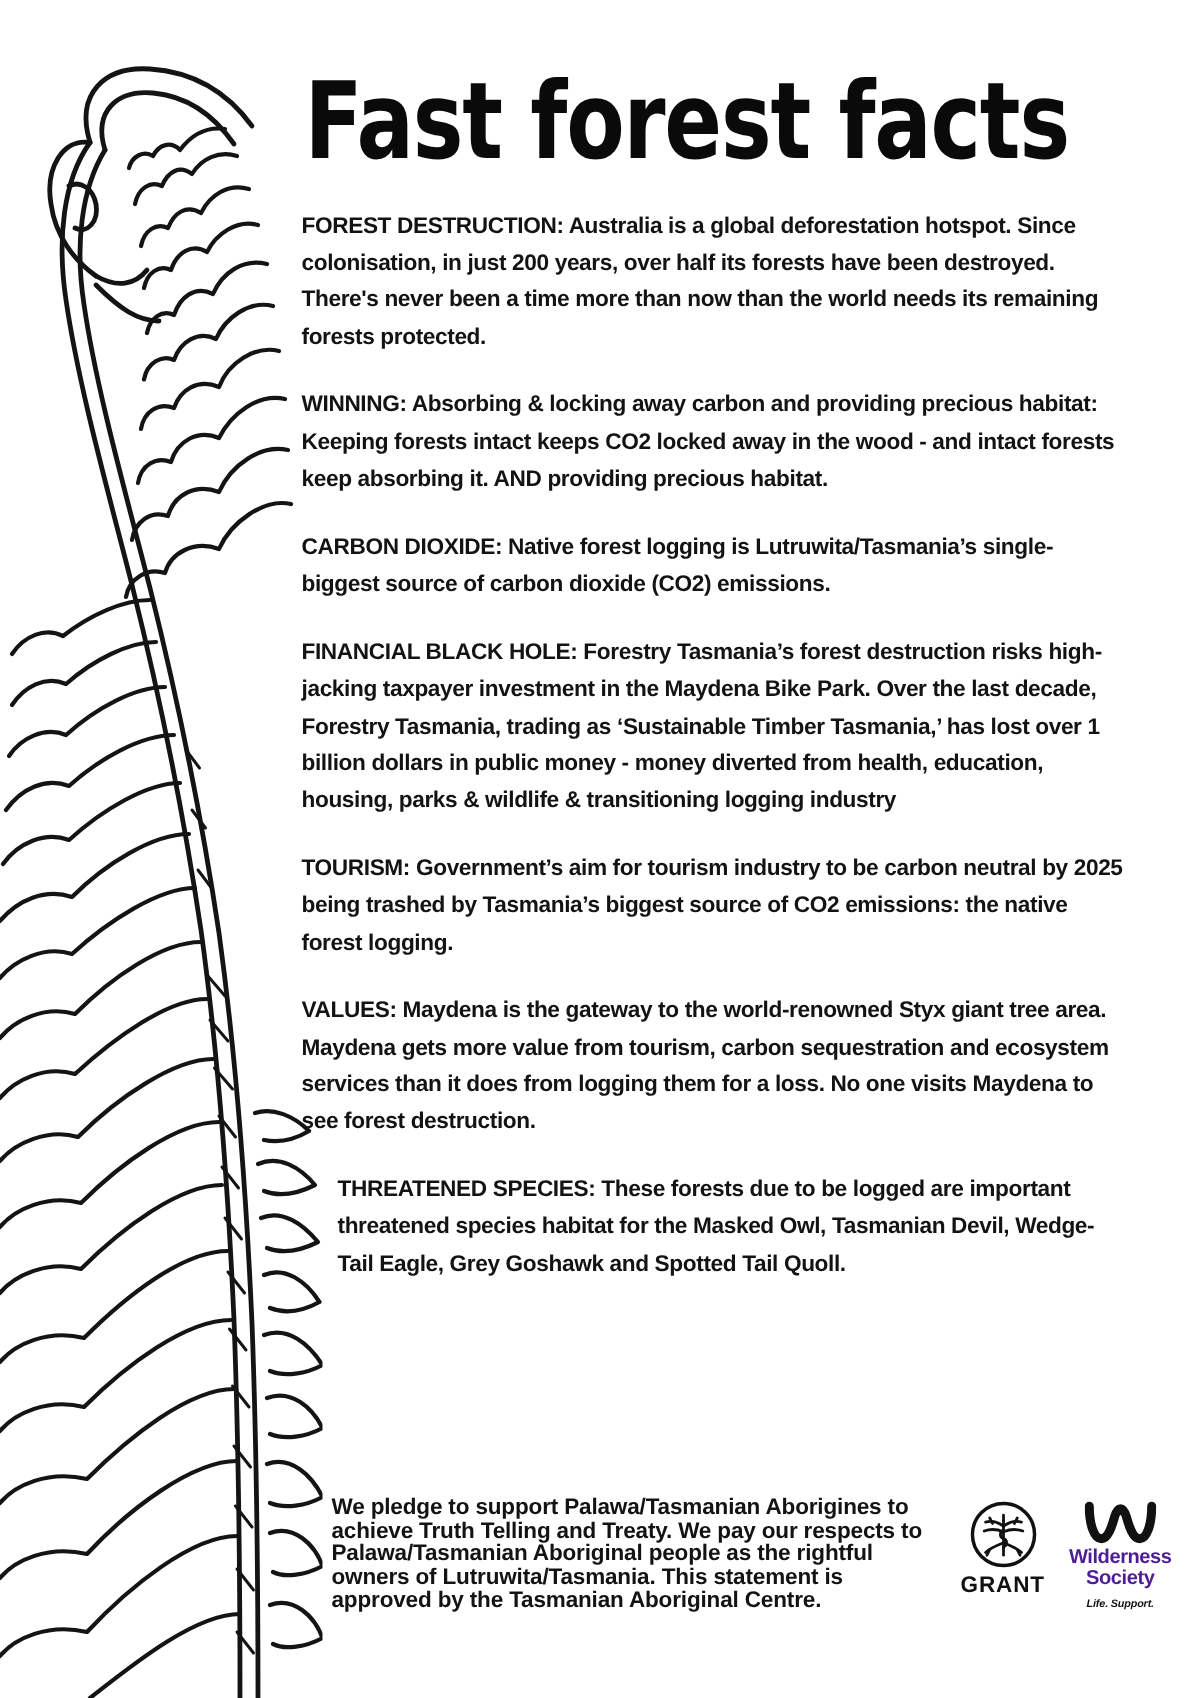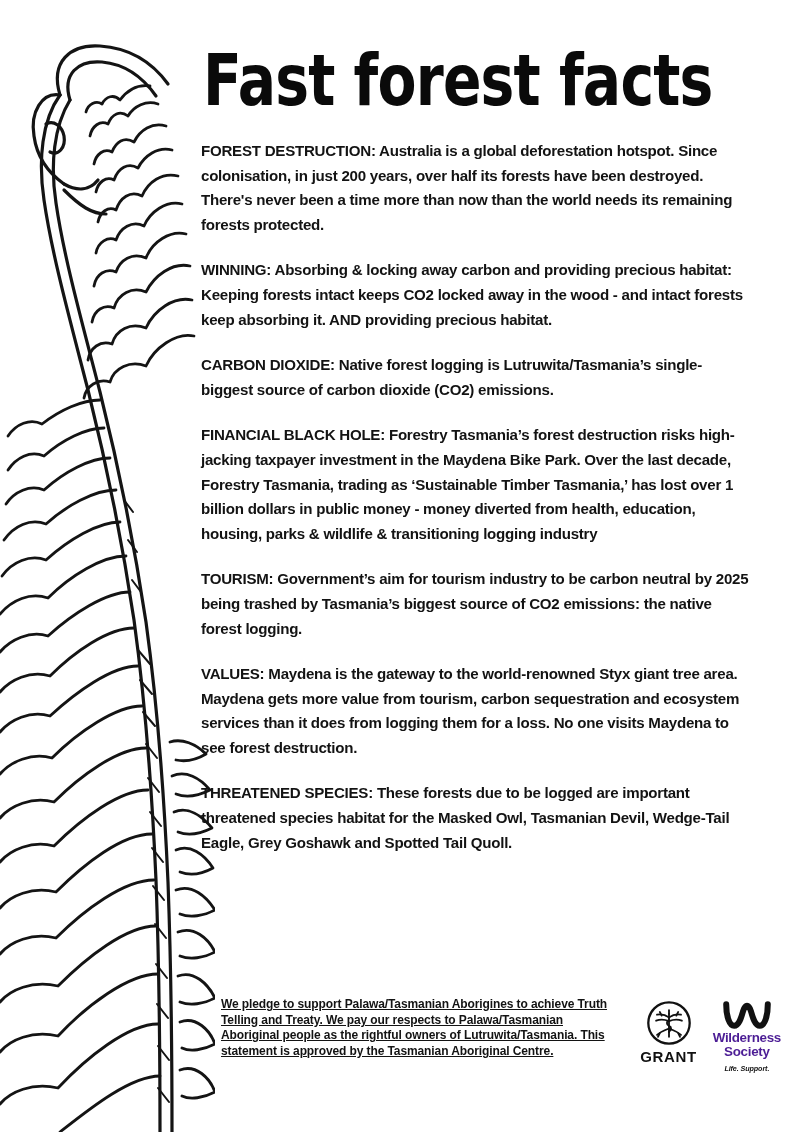--- a/index.html
+++ b/index.html
@@ -66,21 +66,21 @@
   .fact-block {
     margin: 0 0 21px 0;
     font-family: Liberation Sans, sans-serif;
     font-weight: 700;
     font-size: 15.1px;
     line-height: 24.6px;
     letter-spacing: -0.25px;
     color: #131313;
     text-align: left;
   }
-  .fact-block:last-child { margin-bottom: 0; }
+  .fact-block:last-child { margin-bottom: 0; margin-left: 24px; }
 
   .fact-label {
     font-weight: 700;
   }
 
   
   #footer {
     position: absolute;
     left: 20px;
     top: 997px;
@@ -88,25 +88,24 @@
     display: flex;
     align-items: flex-start;
     justify-content: space-between;
   }
 
   #pledge-text {
     width: 400px;
     margin: 0;
     font-family: "Liberation Sans", sans-serif;
     font-weight: 700;
-    font-size: 12px;
+    font-size: 15px;
     line-height: 15.6px;
     letter-spacing: -0.1px;
     color: #131313;
-    text-decoration: underline;
   }
 
   #footer-logos {
     display: flex;
     align-items: flex-start;
     gap: 16px;
     padding-top: 3px;
   }
 
   .logo-block {

